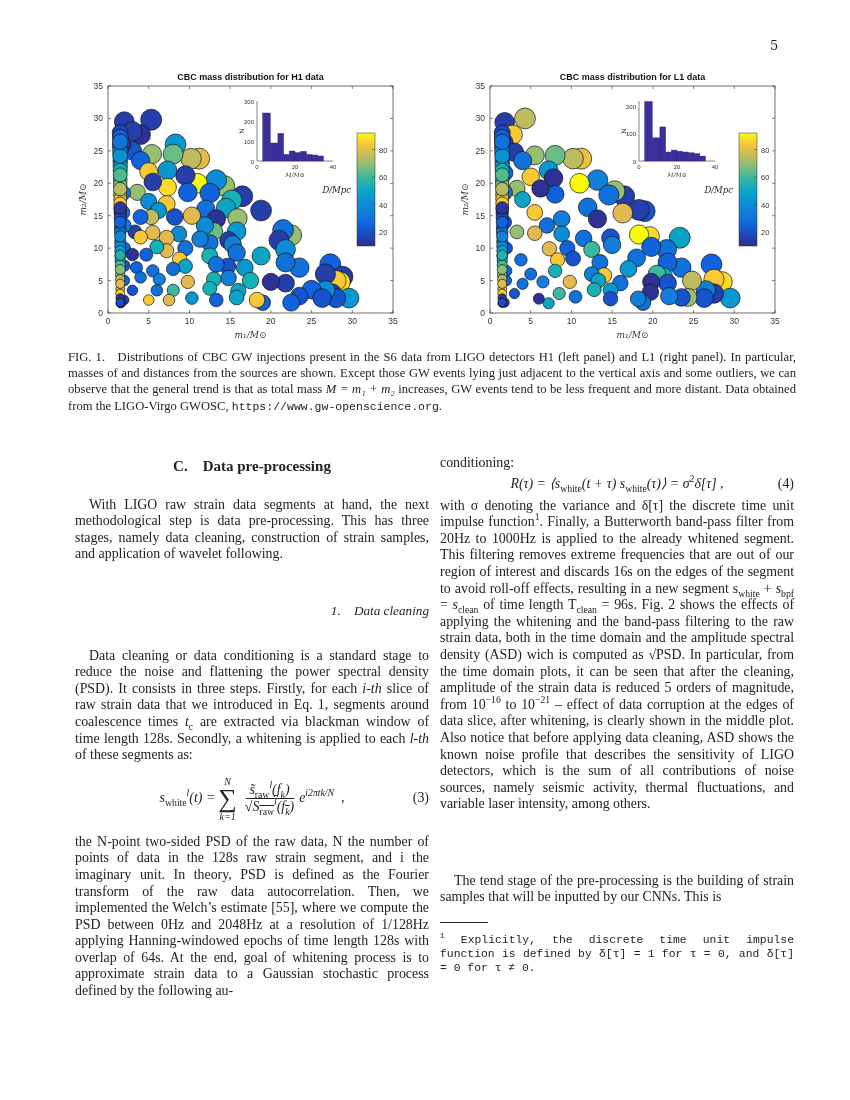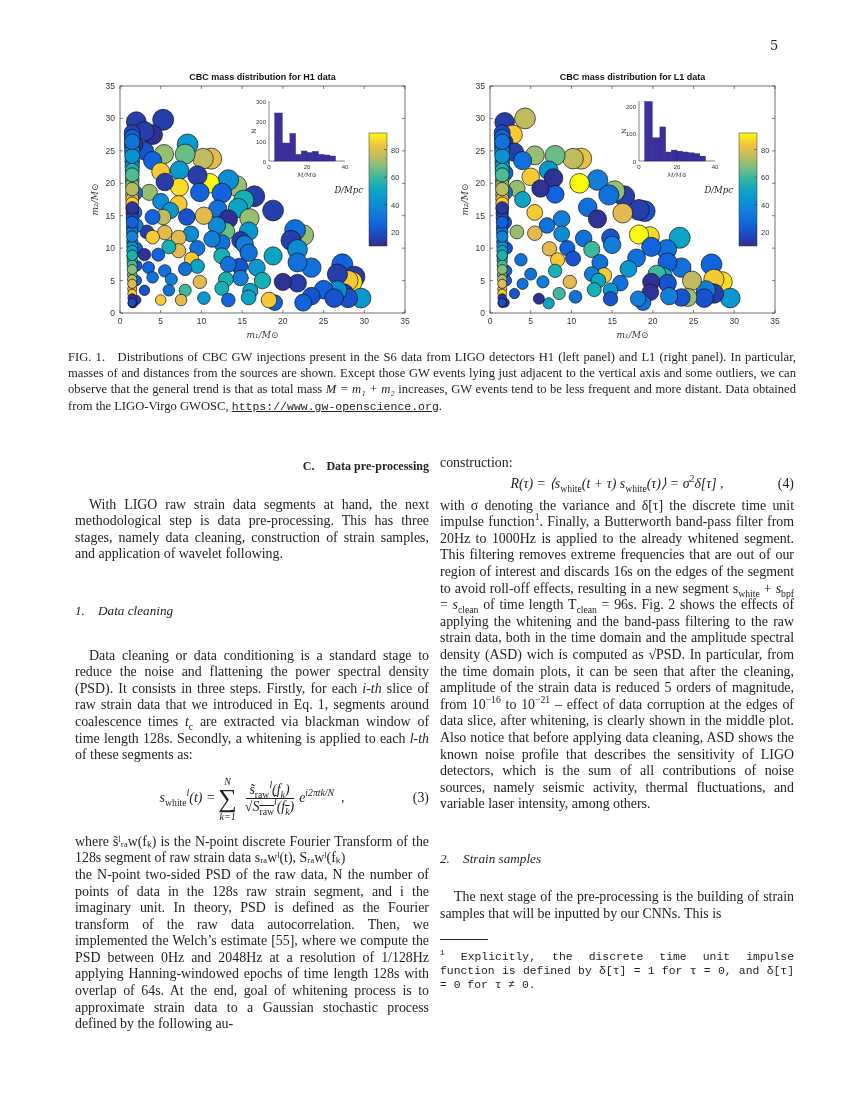--- a/index.html
+++ b/index.html
@@ -1,46 +1,46 @@
 <!DOCTYPE html>
 <html><head>
 <meta charset="utf-8">
 <style>
   html, body { margin:0; padding:0; background:#fff; }
   body { width:850px; height:1100px; position:relative; overflow:hidden; font-family:"DejaVu Serif", serif; color:#222; }
   .page-num { position:absolute; left:770px; top:38px; font-size:13px; }
   .fig { position:absolute; top:66px; width:340px; height:285px; }
   .fig svg { width:100%; height:100%; }
   .caption { position:absolute; left:68px; top:349px; width:728px; font-family:"Liberation Serif", serif; font-size:12.6px; line-height:16.2px; text-align:justify; }
-  .caption .mono { font-family:"Liberation Mono", monospace; font-size:11.5px;text-decoration:underline; }
+  .caption .mono { font-family:"Liberation Mono", monospace; font-size:11.5px; }
   .col { position:absolute; top:455px; width:354px; font-family:"Liberation Serif", serif; font-size:13.9px; line-height:16.6px; text-align:justify; hyphens:auto; }
   .col.left { left:75px; }
   .col.right { left:440px; }
-  h3.sec { text-align:right; font-weight:bold; font-size:12px; margin:3px 0 0 0; }
-  h4.sub { text-align:left; font-style:italic; font-weight:normal; font-size:13.2px; margin:0; }
+  h3.sec { text-align:center; font-weight:bold; font-size:15px; margin:3px 0 0 0; }
+  h4.sub { text-align:right; font-style:italic; font-weight:normal; font-size:13.2px; margin:0; }
   p { margin:0; text-indent:14px; }
   p.noind { text-indent:0; }
   .eq { display:flex; align-items:center; justify-content:center; position:relative; margin:0; font-style:italic; }
   .eq .num { position:absolute; right:0; font-style:normal; }
   .fn-rule { width:48px; border-top:1px solid #222; margin:16px 0 10px 0; }
   .footnote { font-size:11.4px; line-height:14px; text-align:justify;font-family:Liberation Mono, monospace; }
   sub, sup { font-size:70%; line-height:0; }
   .frac { display:inline-flex; flex-direction:column; align-items:center; vertical-align:middle; margin:0 2px;justify-content:flex-end; }
   .frac .n { border-bottom:1px solid #222; padding:0 3px; }
   .frac .d { padding:0 3px; }
   .sum { display:inline-flex; flex-direction:column; align-items:center; vertical-align:middle; font-style:normal; margin:0 3px; }
   .sum .s { font-size:26px; line-height:24px; }
   .sum .lim { font-size:10px; font-style:italic; line-height:11px; }
 </style>
 </head>
 <body>
 
 <div class="page-num">5</div>
 
-<div class="fig" id="figL" style="left:82px;"><svg viewBox="0 0 340 285" xmlns="http://www.w3.org/2000/svg">
+<div class="fig" id="figL" style="left:70px;"><svg viewBox="0 0 340 285" xmlns="http://www.w3.org/2000/svg">
       <rect x="38" y="20" width="285" height="227" fill="#fff" stroke="#333" stroke-width="0.7"></rect>
       <text x="180.5" y="14" font-family="Liberation Sans, sans-serif" font-weight="bold" font-size="9" text-anchor="middle" fill="#111">CBC mass distribution for H1 data</text>
       <line x1="38" y1="247" x2="38" y2="244" stroke="#333" stroke-width="0.6"></line>
       <line x1="38" y1="20" x2="38" y2="23" stroke="#333" stroke-width="0.6"></line>
       <text x="38" y="258" font-family="Liberation Sans, sans-serif" font-size="8.5" text-anchor="middle" fill="#333">0</text>
       <line x1="78.71428571428572" y1="247" x2="78.71428571428572" y2="244" stroke="#333" stroke-width="0.6"></line>
       <line x1="78.71428571428572" y1="20" x2="78.71428571428572" y2="23" stroke="#333" stroke-width="0.6"></line>
       <text x="78.71428571428572" y="258" font-family="Liberation Sans, sans-serif" font-size="8.5" text-anchor="middle" fill="#333">5</text>
       <line x1="119.42857142857143" y1="247" x2="119.42857142857143" y2="244" stroke="#333" stroke-width="0.6"></line>
       <line x1="119.42857142857143" y1="20" x2="119.42857142857143" y2="23" stroke="#333" stroke-width="0.6"></line>
@@ -541,30 +541,28 @@
         <span class="s">∑</span>
         <span class="lim">k=1</span>
       </span>
     <span class="frac">
         <span class="n">s̃<sub style="font-style:normal">raw</sub><sup>l</sup>(f<sub>k</sub>)</span>
         <span class="d">√<span style="text-decoration:overline">S<sub style="font-style:normal">raw</sub><sup>l</sup>(f<sub>k</sub>)</span></span>
       </span>
     <span>e<sup>i2πtk/N</sup>&nbsp;&nbsp;,</span>
     <span class="num">(3)</span>
   </div>
-  <p class="noind">where s̃ˡᵣₐw(fₖ) is the N-point discrete Fourier Transform of the 128s segment of raw strain data sᵣₐwˡ(t), Sᵣₐwˡ(fₖ)</p>
   <p class="noind">the N-point two-sided PSD of the raw data, N the number of points of data in the 128s raw strain segment, and i the imaginary unit. In theory, PSD is defined as the Fourier transform of the raw data autocorrelation. Then, we implemented the Welch’s estimate [55], where we compute the PSD between 0Hz and 2048Hz at a resolution of 1/128Hz applying Hanning-windowed epochs of time length 128s with overlap of 64s. At the end, goal of whitening process is to approximate strain data to a Gaussian stochastic process defined by the following au-</p>
 </div>
 
 <div class="col right">
-  <p class="noind">construction:</p>
+  <p class="noind">conditioning:</p>
   <div class="eq" style="height:26px;">
     <span>R(τ) = ⟨s<sub style="font-style:normal">white</sub>(t + τ) s<sub style="font-style:normal">white</sub>(τ)⟩ = σ<sup style="font-style:normal">2</sup>δ[τ] ,</span>
     <span class="num">(4)</span>
   </div>
   <p class="noind"><span>with σ denoting the variance and δ[τ] the discrete time unit impulse function</span><sup>1</sup><span>. Finally, a Butterworth band-pass filter from 20Hz to 1000Hz is applied to the already whitened segment. This filtering removes extreme frequencies that are out of our region of interest and discards 16s on the edges of the segment to avoid roll-off effects, resulting in a new segment s</span><sub>white</sub> + <i>s</i><sub>bpf</sub> = <i>s</i><sub>clean</sub><span> of time length T</span><sub>clean</sub><span> = 96s. Fig. 2 shows the effects of applying the whitening and the band-pass filtering to the raw strain data, both in the time domain and the amplitude spectral density (ASD) wich is computed as √PSD. In particular, from the time domain plots, it can be seen that after the cleaning, amplitude of the strain data is reduced 5 orders of magnitude, from 10</span><sup>−16</sup><span> to 10</span><sup>−21</sup><span> – effect of data corruption at the edges of data slice, after whitening, is clearly shown in the middle plot. Also notice that before applying data cleaning, ASD shows the known noise profile that describes the sensitivity of LIGO detectors, which is the sum of all contributions of noise sources, namely seismic activity, thermal fluctuations, and variable laser intensity, among others.</span></p>
   <div style="height:38px"></div>
-  <h4 class="sub">2. Strain samples</h4>
   <div style="height:22px"></div>
-  <p>The next stage of the pre-processing is the building of strain samples that will be inputted by our CNNs. This is</p>
+  <p>The tend stage of the pre-processing is the building of strain samples that will be inputted by our CNNs. This is</p>
   <div class="fn-rule"></div>
   <div class="footnote"><sup>1</sup> <span>Explicitly, the discrete time unit impulse function is defined by δ[τ] = 1 for τ = 0, and δ[τ] = 0 for τ ≠ 0.</span></div>
 </div>
 
 </body></html>

